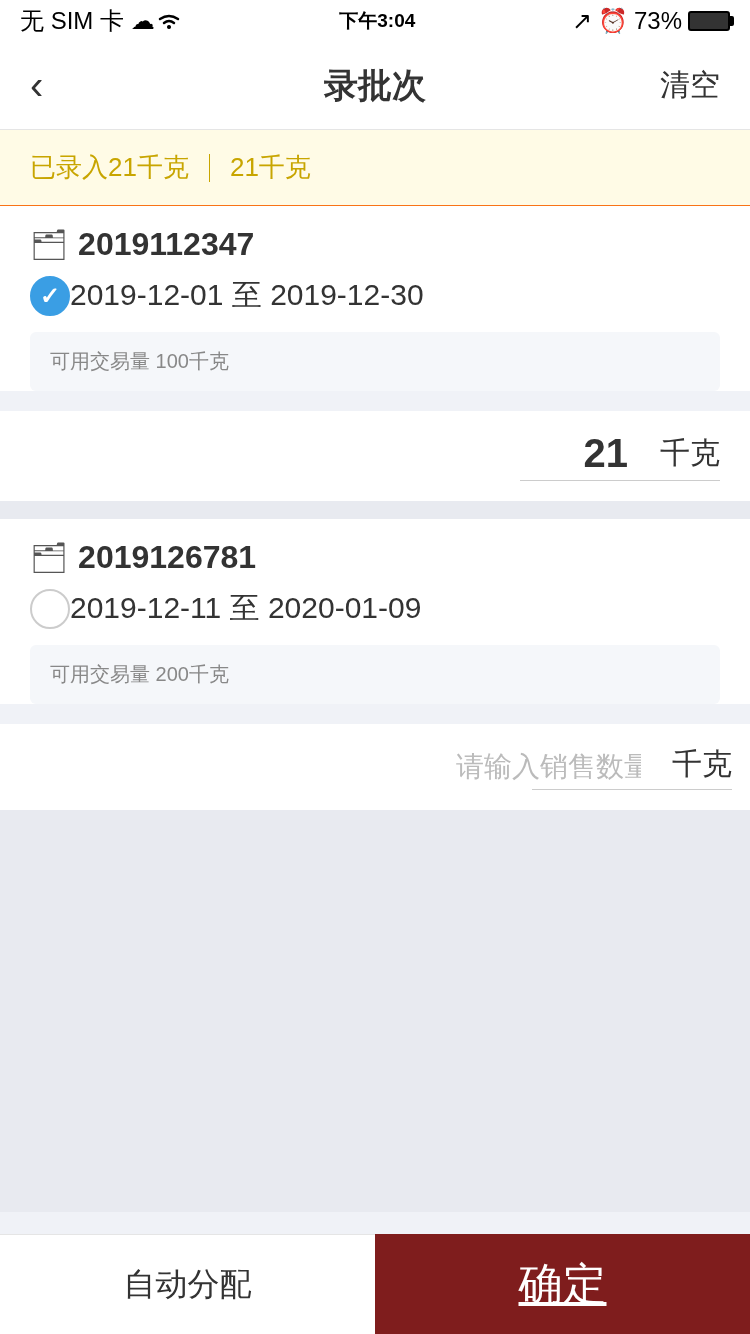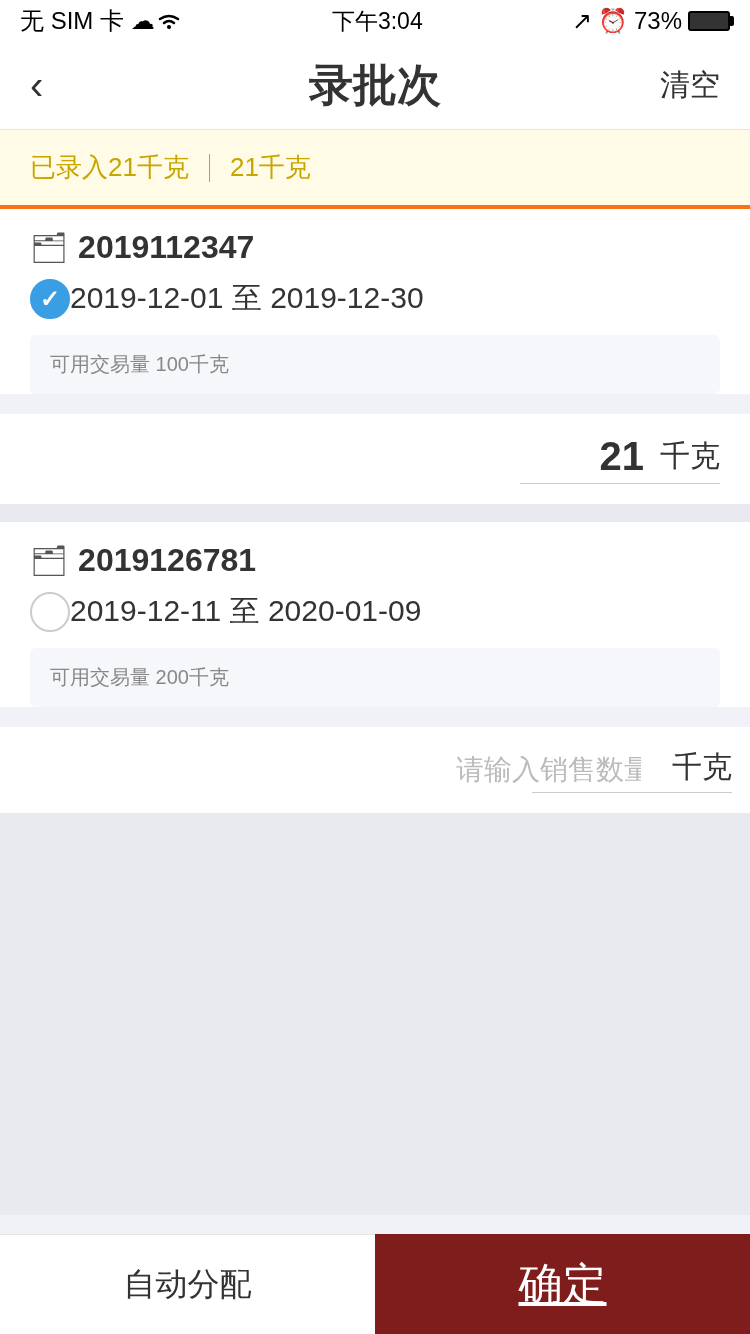--- a/index.html
+++ b/index.html
@@ -19,21 +19,21 @@
       height: 42px;
       background: #fff;
       display: flex;
       align-items: center;
       justify-content: space-between;
       padding: 0 20px;
       font-size: 24px;
       color: #000;
     }
     .status-left { display: flex; align-items: center; gap: 0; }
-    .status-center { font-weight: 400; font-size: 23px; }
+    .status-center { font-weight: 700; font-size: 19px; }
     .status-right { display: flex; align-items: center; gap: 6px; font-size: 24px; }
     .battery-icon {
       display: inline-block;
       width: 42px; height: 20px;
       border: 2px solid #000;
       border-radius: 3px;
       position: relative;
       background: #333;
     }
     .battery-icon::after {
@@ -57,39 +57,39 @@
       padding: 0 30px;
       border-bottom: 1px solid #e5e5e5;
     }
     .nav-back {
       font-size: 40px;
       color: #333;
       cursor: pointer;
       width: 60px;
     }
     .nav-title {
-      font-size: 44px;
+      font-size: 34px;
       font-weight: 600;
       color: #333;
     }
     .nav-clear {
       font-size: 30px;
       color: #333;
       cursor: pointer;
     }
 
     
     .info-banner {
       width: 750px;
       background: #fffbe6;
       padding: 20px 30px;
       display: flex;
       align-items: center;
       gap: 20px;
-      border-bottom: 4px solid #f97316;
+      border-bottom: 1px solid #f97316;
     }
     .info-label {
       font-size: 26px;
       color: #c8a500;
     }
     .info-divider {
       width: 1px;
       height: 28px;
       background: #c8a500;
     }
@@ -299,21 +299,21 @@
   </div>
   <div class="batch-date-row">
     <div class="radio-circle checked"></div>
     <span class="batch-date">2019-12-01 至 2019-12-30</span>
   </div>
   <div class="available-qty-box">可用交易量 100千克</div>
 </div>
 
 <div class="amount-row">
   <div class="underline-container">
-    <div style="display:flex;align-items:center;gap:16px;justify-content:space-between;">
+    <div style="display:flex;align-items:center;gap:32px;justify-content:space-between;">
       <span class="amount-value">21</span>
       <span class="amount-unit">千克</span>
     </div>
     <div class="underline-line"></div>
   </div>
 </div>
 
 <div class="section-separator"></div>
 
 <div class="batch-item">

